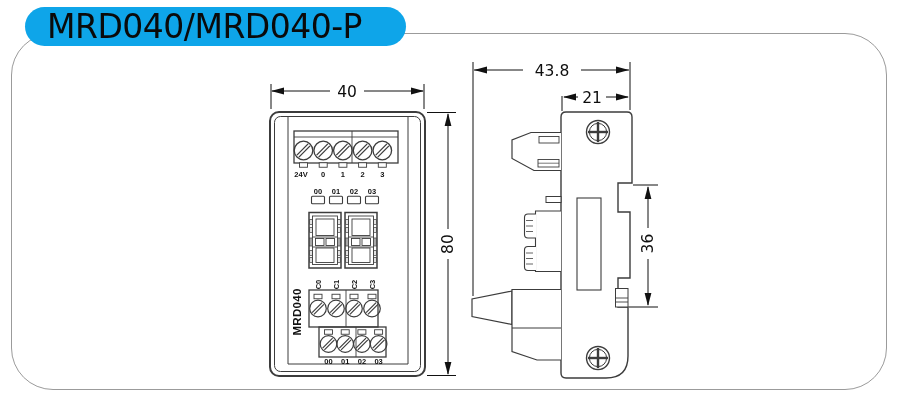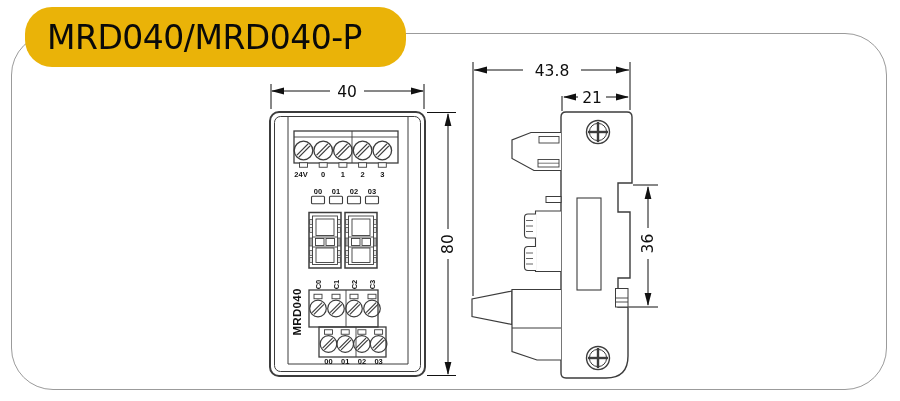--- a/index.html
+++ b/index.html
@@ -5,22 +5,22 @@
   html,body{margin:0;padding:0;}
   body{
     width:900px;height:401px;position:relative;background:#ffffff;
     font-family:"Liberation Sans",sans-serif;overflow:hidden;
   }
   .panel{
     position:absolute;left:10.5px;top:33px;width:874px;height:355px;
     background:#ffffff;border:1.5px solid #9b9b9b;border-radius:42px;z-index:1;
   }
   .badge{
-    position:absolute;left:25px;top:7px;width:381px;height:60px;
-    background:#eab308;border-radius:27px;z-index:3;
+    position:absolute;left:25px;top:7px;width:381px;height:39px;
+    background:#0ea5e9;border-radius:27px;z-index:3;
     display:flex;align-items:center;
   }
   .badge span{
     padding-left:22px;
     font-family:"DejaVu Sans","Liberation Sans",sans-serif;
     font-size:33px;font-weight:500;color:#0a0a0a;letter-spacing:-0.5px;
     white-space:nowrap;
   }
   svg.drawing{position:absolute;left:0;top:0;z-index:2;}
   .dim{font-family:"DejaVu Sans",sans-serif;font-size:15.5px;font-weight:500;fill:#0d0d0d;}

